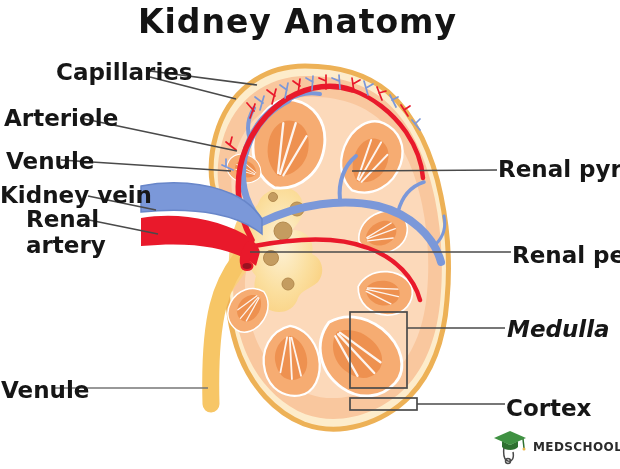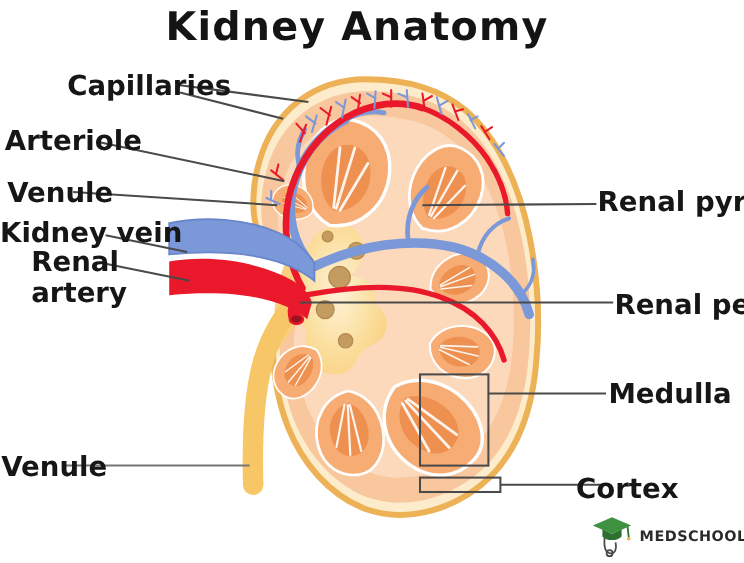--- a/index.html
+++ b/index.html
@@ -10,22 +10,22 @@
     font-size:33px;font-weight:700;color:#141414;letter-spacing:1px;}
   .anat-label{position:absolute;font-size:23px;font-weight:700;color:#161616;white-space:nowrap;}
   .lbl-capillaries{left:56px;top:59px;}
   .lbl-arteriole{left:4px;top:105px;}
   .lbl-venule{left:6px;top:148px;}
   .lbl-renal-vein{left:0px;top:182px;}
   .lbl-renal-artery{left:26px;top:206px;width:64px;text-align:right;white-space:normal;line-height:1.15;}
   .lbl-ureter{left:1px;top:377px;}
   .lbl-renal-pyramid{left:498px;top:156px;}
   .lbl-renal-pelvis{left:512px;top:242px;}
-  .lbl-medulla{left:507px;top:316px;}
-  .lbl-cortex{left:480px;top:395px;}
+  .lbl-medulla{left:507px;top:316px;font-style:italic;}
+  .lbl-cortex{left:506px;top:395px;}
   .logo{position:absolute;left:492px;top:427px;display:flex;align-items:center;gap:3px;}
   .logo-text{font-size:12px;letter-spacing:.4px;}
   .logo-bold{font-weight:700;color:#2b2b2b;}
 </style>
 </head>
 <body>
 
 <div id="stage">
 
   <svg id="diagram-svg" width="620" height="469" viewBox="0 0 620 469">

